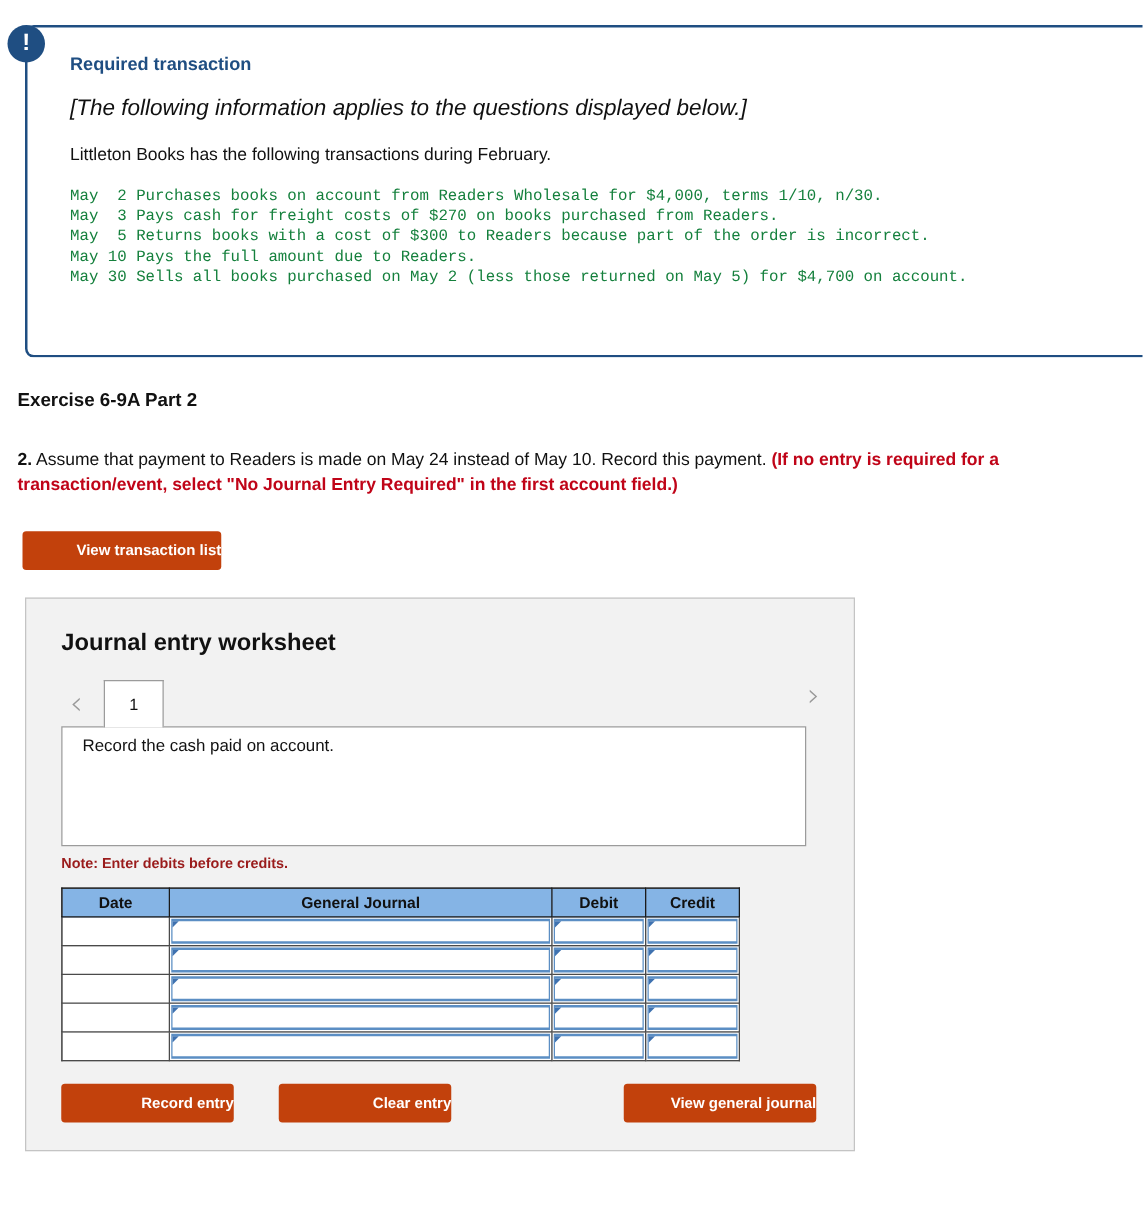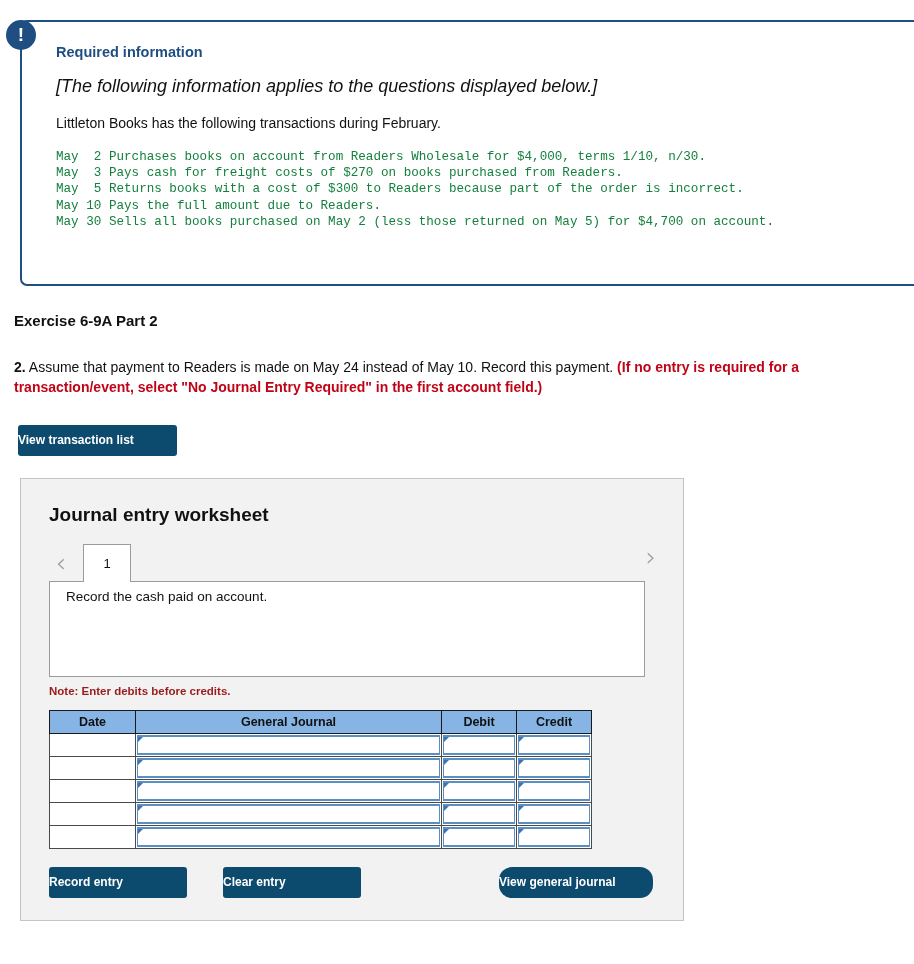--- a/index.html
+++ b/index.html
@@ -98,30 +98,30 @@
   }
   .question .qnum { font-weight: bold; }
   .question .red {
     color: #c00418;
     font-weight: bold;
   }
 
   
   .btn {
     display: inline-block;
-    background: #0c4a6e;
+    background: #c2410c;
     color: #ffffff;
     font-size: 12px;
     font-weight: bold;
     border: none;
     border-radius: 3px;
     padding: 0;
     height: 31px;
     line-height: 31px;
-    text-align: left;
+    text-align: right;
     cursor: pointer;
     font-family: "Liberation Sans", sans-serif;
   }
   .btn-view-trans {
     margin: 28px 0 0 18px;
     width: 159px;
   }
 
   
   .worksheet {
@@ -265,29 +265,29 @@
 
   
   .ws-actions {
     margin-top: 18px;
     position: relative;
     height: 31px;
     width: 604px;
   }
   .btn-record { position: absolute; left: 0px;   width: 138px; }
   .btn-clear  { position: absolute; left: 174px; width: 138px; }
-  .btn-viewgj { position: absolute; left: 450px; width: 154px; border-radius: 13px; }
+  .btn-viewgj { position: absolute; left: 450px; width: 154px; }
 </style>
 </head>
 <body>
 
 <div class="info-wrap">
   <div class="info-badge">!</div>
   <div class="info-box">
-    <div class="req-label">Required information</div>
+    <div class="req-label">Required transaction</div>
     <div class="ex-italic">[The following information applies to the questions displayed below.]</div>
     <div class="ex-lead">Littleton Books has the following transactions during February.</div>
     <pre class="mono-block">May  2 Purchases books on account from Readers Wholesale for $4,000, terms 1/10, n/30.
 May  3 Pays cash for freight costs of $270 on books purchased from Readers.
 May  5 Returns books with a cost of $300 to Readers because part of the order is incorrect.
 May 10 Pays the full amount due to Readers.
 May 30 Sells all books purchased on May 2 (less those returned on May 5) for $4,700 on account.</pre>
   </div>
 </div>
 

